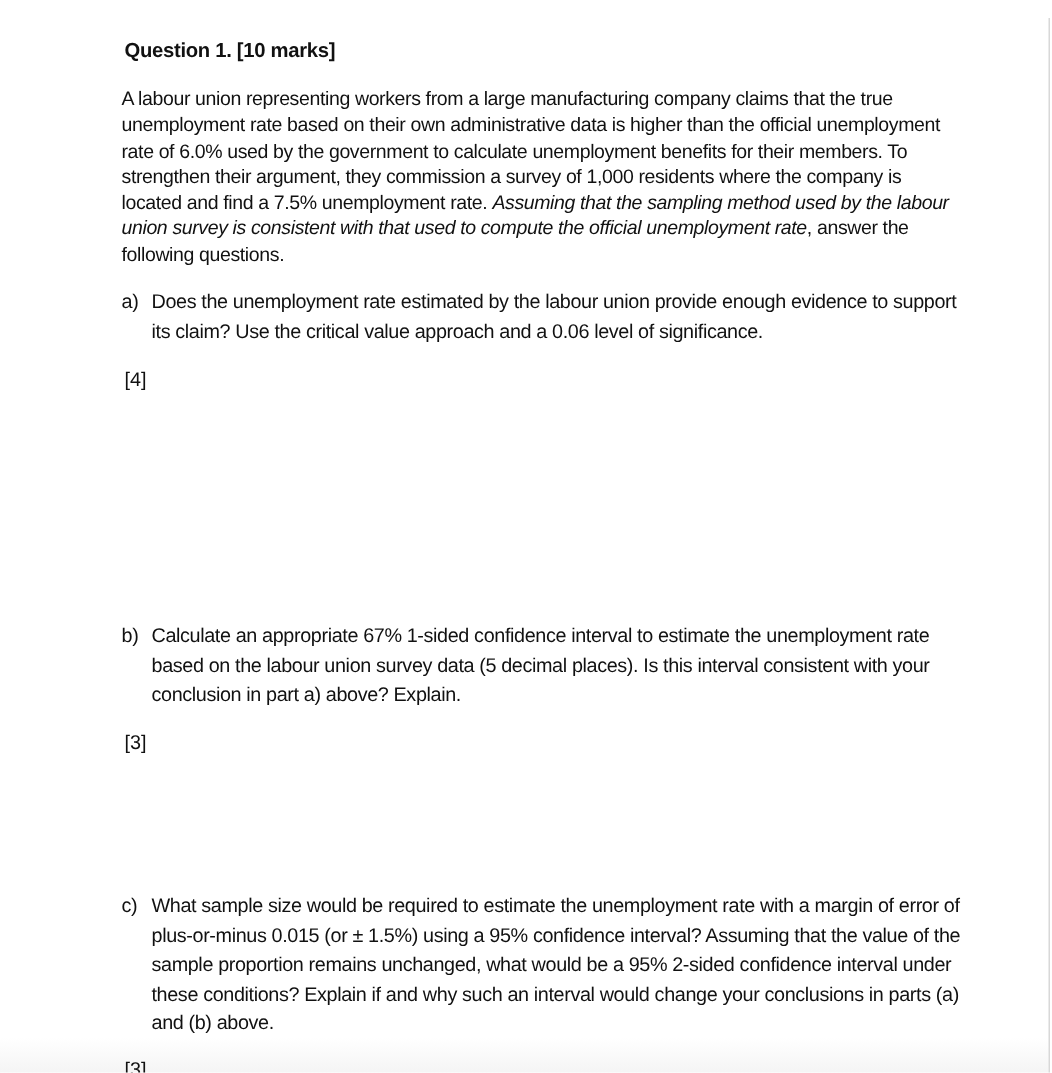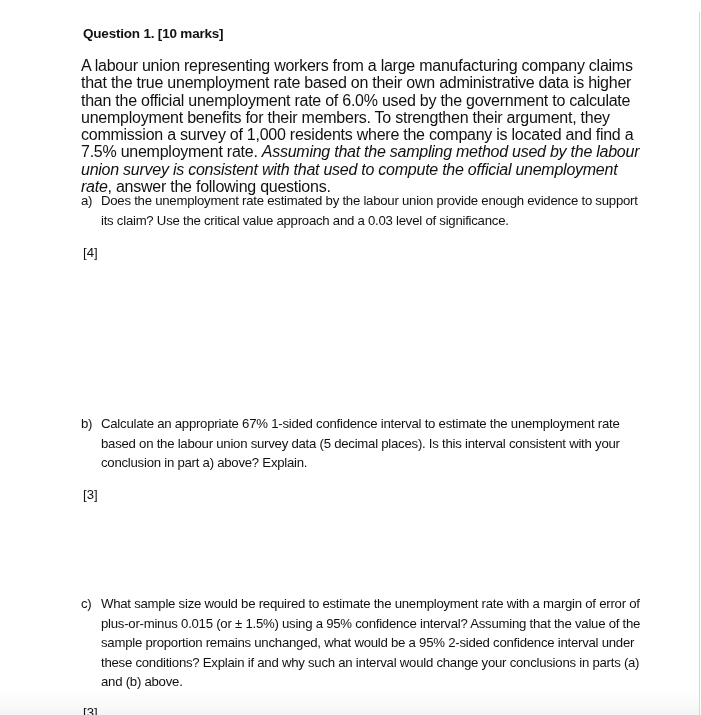--- a/index.html
+++ b/index.html
@@ -14,21 +14,21 @@
       position: absolute; left: 0; top: 12px; width: 699px; height: 715px;
       border-right: 1px solid #d8d8d8;
       background: linear-gradient(to bottom, #ffffff 0px, #ffffff 680px, #efefef 715px);
     }
     .title {
       position: absolute; left: 83px; top: 14px;
       font-size: 13.5px; font-weight: bold; letter-spacing: -0.2px;
     }
     .para {
       position: absolute; left: 81px; top: 45px; width: 560px;
-      font-size: 16px; line-height: 17.3px; letter-spacing: -0.25px;
+      font-size: 13px; line-height: 17.3px; letter-spacing: -0.25px;
     }
     .para em { font-style: italic; }
     .q {
       position: absolute; left: 81px; width: 560px;
       font-size: 13.2px; line-height: 19.5px; letter-spacing: -0.25px;
     }
     .q .lbl { position: absolute; left: 0; top: 0; }
     .q .txt { display: block; margin-left: 20px; }
     .marks {
       position: absolute; left: 83px;
@@ -38,21 +38,21 @@
 </head>
 <body>
 
 <div class="page">
   <div class="title">Question 1. [10 marks]</div>
 
   <div class="para"><span>A labour union representing workers from a large manufacturing company claims that the true unemployment rate based on their own administrative data is higher than the official unemployment rate of 6.0% used by the government to calculate unemployment benefits for their members. To strengthen their argument, they commission a survey of 1,000 residents where the company is located and find a 7.5% unemployment rate. </span><em>Assuming that the sampling method used by the labour union survey is consistent with that used to compute the official unemployment rate</em><span>, answer the following questions.</span></div>
 
   <div class="q" style="top:179px;">
     <span class="lbl">a)</span>
-    <span class="txt">Does the unemployment rate estimated by the labour union provide enough evidence to support its claim? Use the critical value approach and a 0.03 level of significance.</span>
+    <span class="txt">Does the unemployment rate estimated by the labour union provide enough evidence to support its claim? Use the critical value approach and a 0.06 level of significance.</span>
   </div>
   <div class="marks" style="top:233px;">[4]</div>
 
   <div class="q" style="top:402px;">
     <span class="lbl">b)</span>
     <span class="txt">Calculate an appropriate 67% 1-sided confidence interval to estimate the unemployment rate based on the labour union survey data (5 decimal places). Is this interval consistent with your conclusion in part a) above? Explain.</span>
   </div>
   <div class="marks" style="top:475px;">[3]</div>
 
   <div class="q" style="top:582px;">

